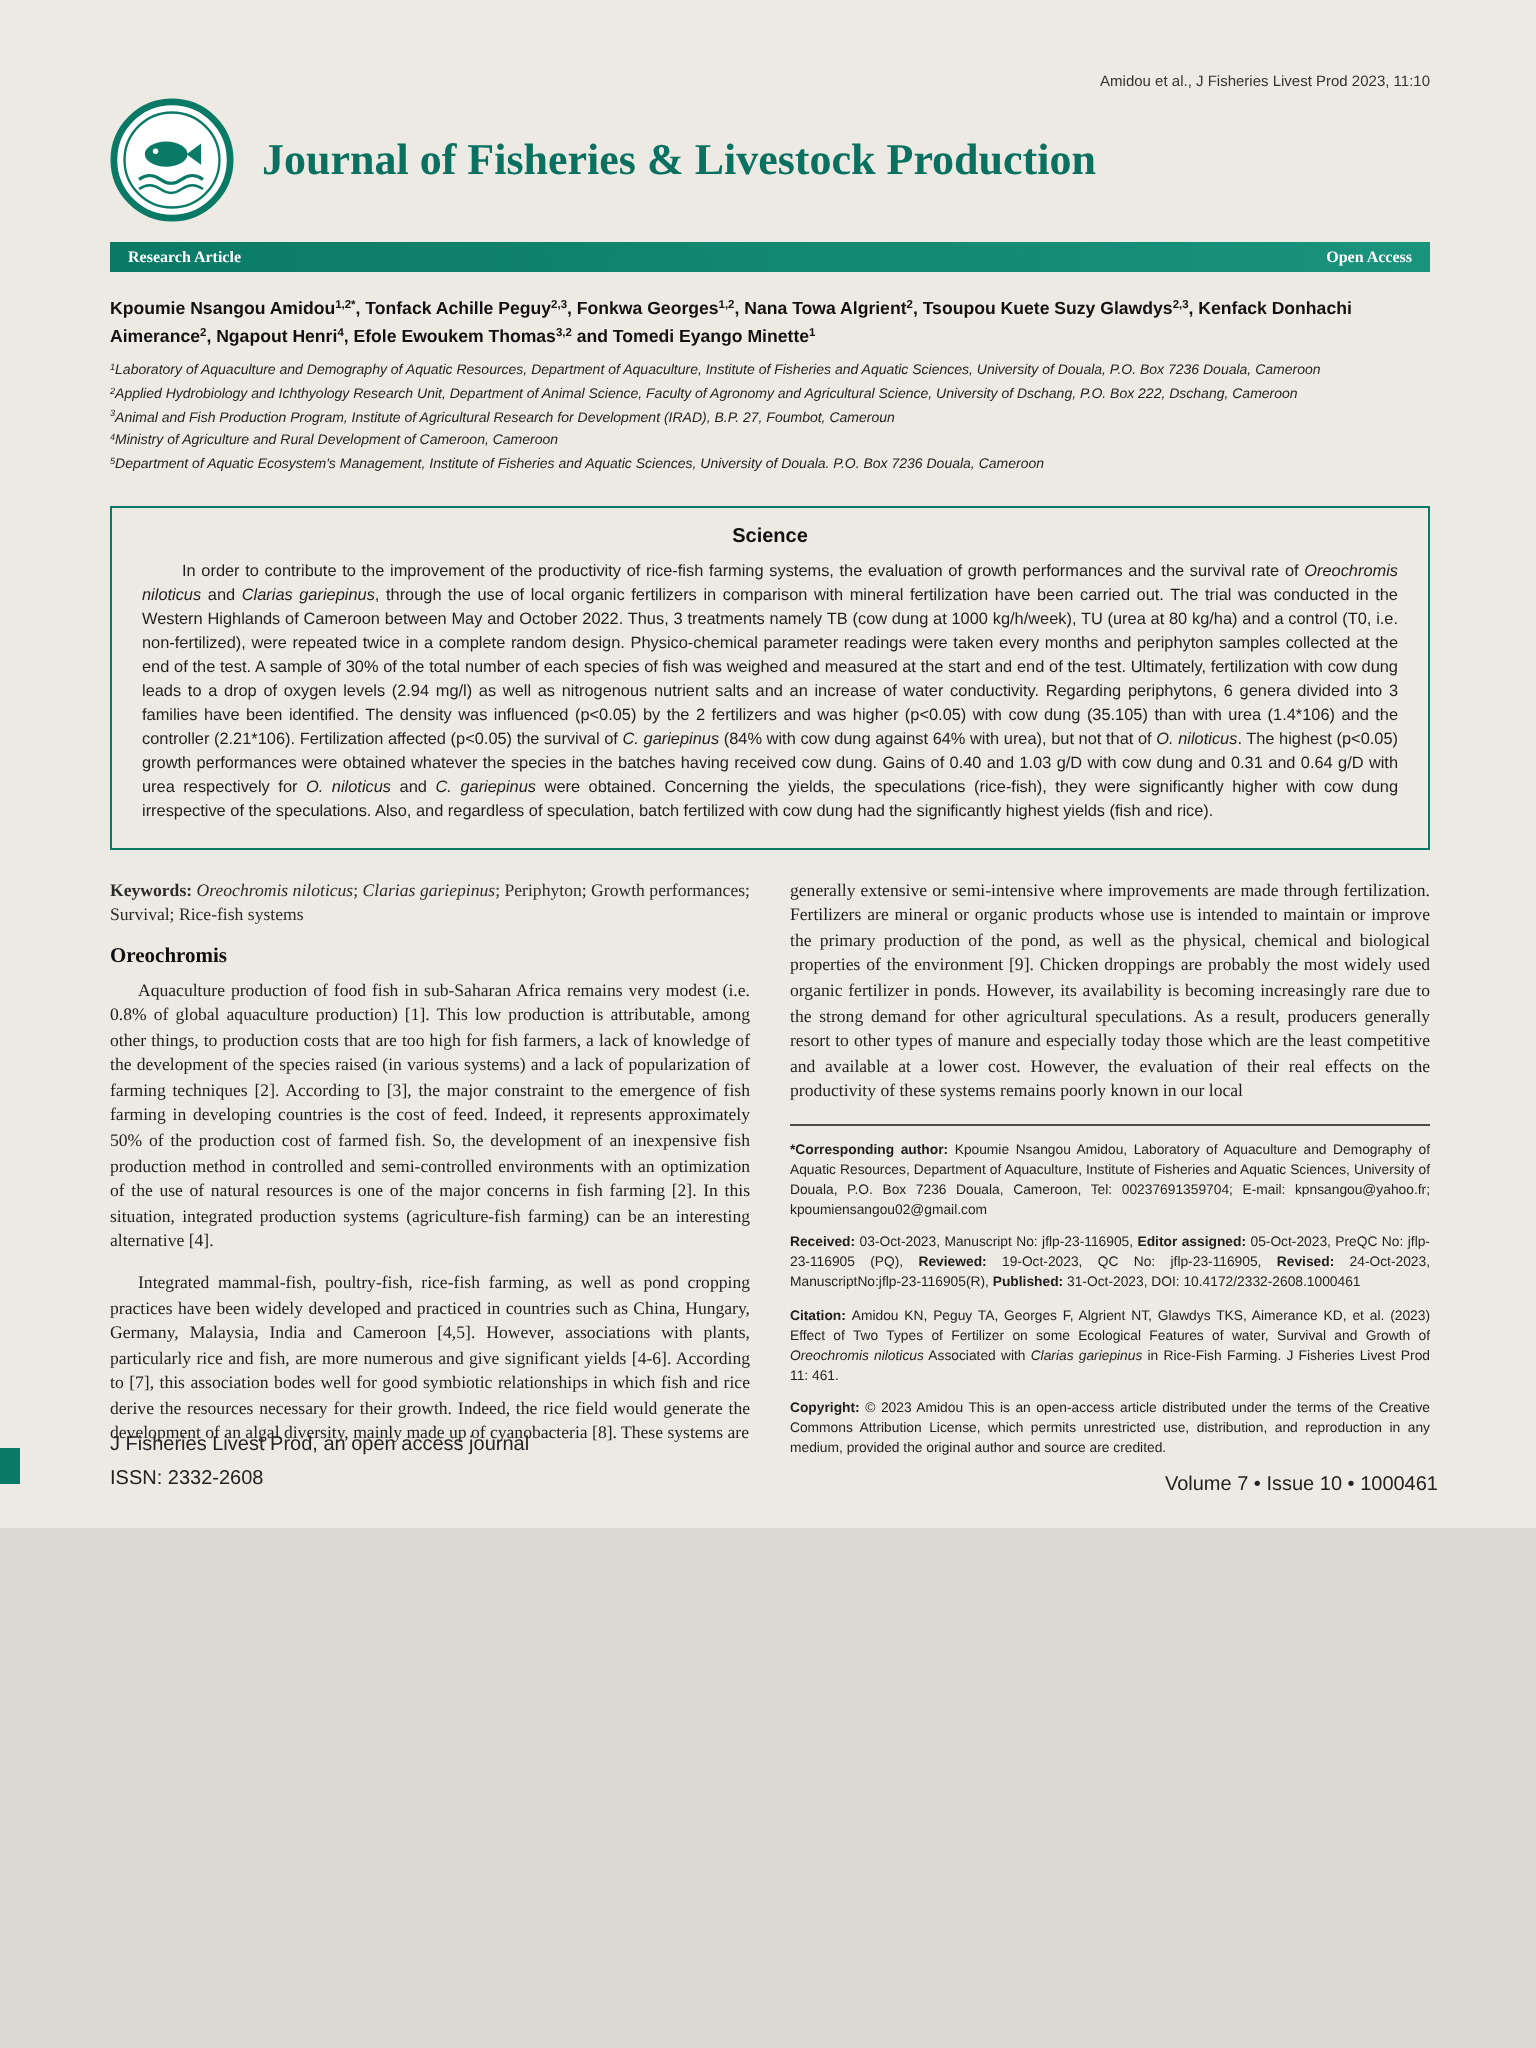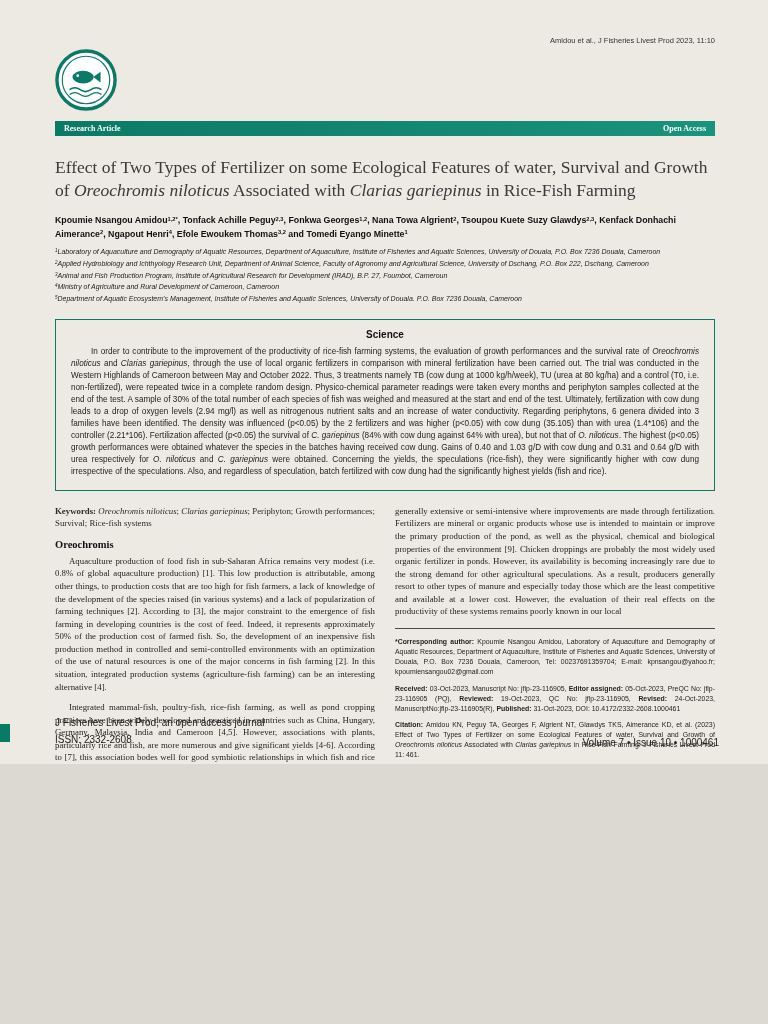--- a/index.html
+++ b/index.html
@@ -90,28 +90,28 @@
       <svg viewBox="0 0 64 64">
         <circle cx="32" cy="32" r="30" fill="#ffffff" stroke="#0a7a66" stroke-width="3.5"></circle>
         <circle cx="32" cy="32" r="24.5" fill="none" stroke="#0a7a66" stroke-width="1.2"></circle>
         <ellipse cx="29" cy="29" rx="11" ry="6.5" fill="#0a7a66"></ellipse>
         <polygon points="39.5,29 47,23.5 47,34.5" fill="#0a7a66"></polygon>
         <circle cx="23.5" cy="27.5" r="1.4" fill="#ffffff"></circle>
         <path d="M15 42 q5.5 -4 11 0 q5.5 4 11 0 q5.5 -4 11 0" stroke="#0a7a66" fill="none" stroke-width="1.6"></path>
         <path d="M15 47 q5.5 -4 11 0 q5.5 4 11 0 q5.5 -4 11 0" stroke="#0a7a66" fill="none" stroke-width="1.2"></path>
       </svg>
     </div>
+    <h1 class="journal-name">Journal of Fisheries &amp; Livestock Production</h1>
   </div>
 
   <div class="banner">
     <span>Research Article</span>
     <span>Open Access</span>
   </div>
 
-  <h2 class="article-title"><span>Effect of Two Types of Fertilizer on some Ecological Features of water, Survival and Growth of </span><span class="seg-i">Oreochromis niloticus</span><span> Associated with </span><span class="seg-i">Clarias gariepinus</span><span> in Rice-Fish Farming</span></h2>
 
   <p class="authors"><span>Kpoumie Nsangou Amidou</span><span class="seg-s">1,2*</span><span>, Tonfack Achille Peguy</span><span class="seg-s">2,3</span><span>, Fonkwa Georges</span><span class="seg-s">1,2</span><span>, Nana Towa Algrient</span><span class="seg-s">2</span><span>, Tsoupou Kuete Suzy Glawdys</span><span class="seg-s">2,3</span><span>, Kenfack Donhachi Aimerance</span><span class="seg-s">2</span><span>, Ngapout Henri</span><span class="seg-s">4</span><span>, Efole Ewoukem Thomas</span><span class="seg-s">3,2</span><span> and Tomedi Eyango Minette</span><span class="seg-s">1</span></p>
 
   <div class="affiliations">
     <p><span class="seg-s">1</span><span>Laboratory of Aquaculture and Demography of Aquatic Resources, Department of Aquaculture, Institute of Fisheries and Aquatic Sciences, University of Douala, P.O. Box 7236 Douala, Cameroon</span></p>
     <p><span class="seg-s">2</span><span>Applied Hydrobiology and Ichthyology Research Unit, Department of Animal Science, Faculty of Agronomy and Agricultural Science, University of Dschang, P.O. Box 222, Dschang, Cameroon</span></p>
     <p><span class="seg-s">3</span><span>Animal and Fish Production Program, Institute of Agricultural Research for Development (IRAD), B.P. 27, Foumbot, Cameroun</span></p>
     <p><span class="seg-s">4</span><span>Ministry of Agriculture and Rural Development of Cameroon, Cameroon</span></p>
     <p><span class="seg-s">5</span><span>Department of Aquatic Ecosystem's Management, Institute of Fisheries and Aquatic Sciences, University of Douala. P.O. Box 7236 Douala, Cameroon</span></p>
   </div>

